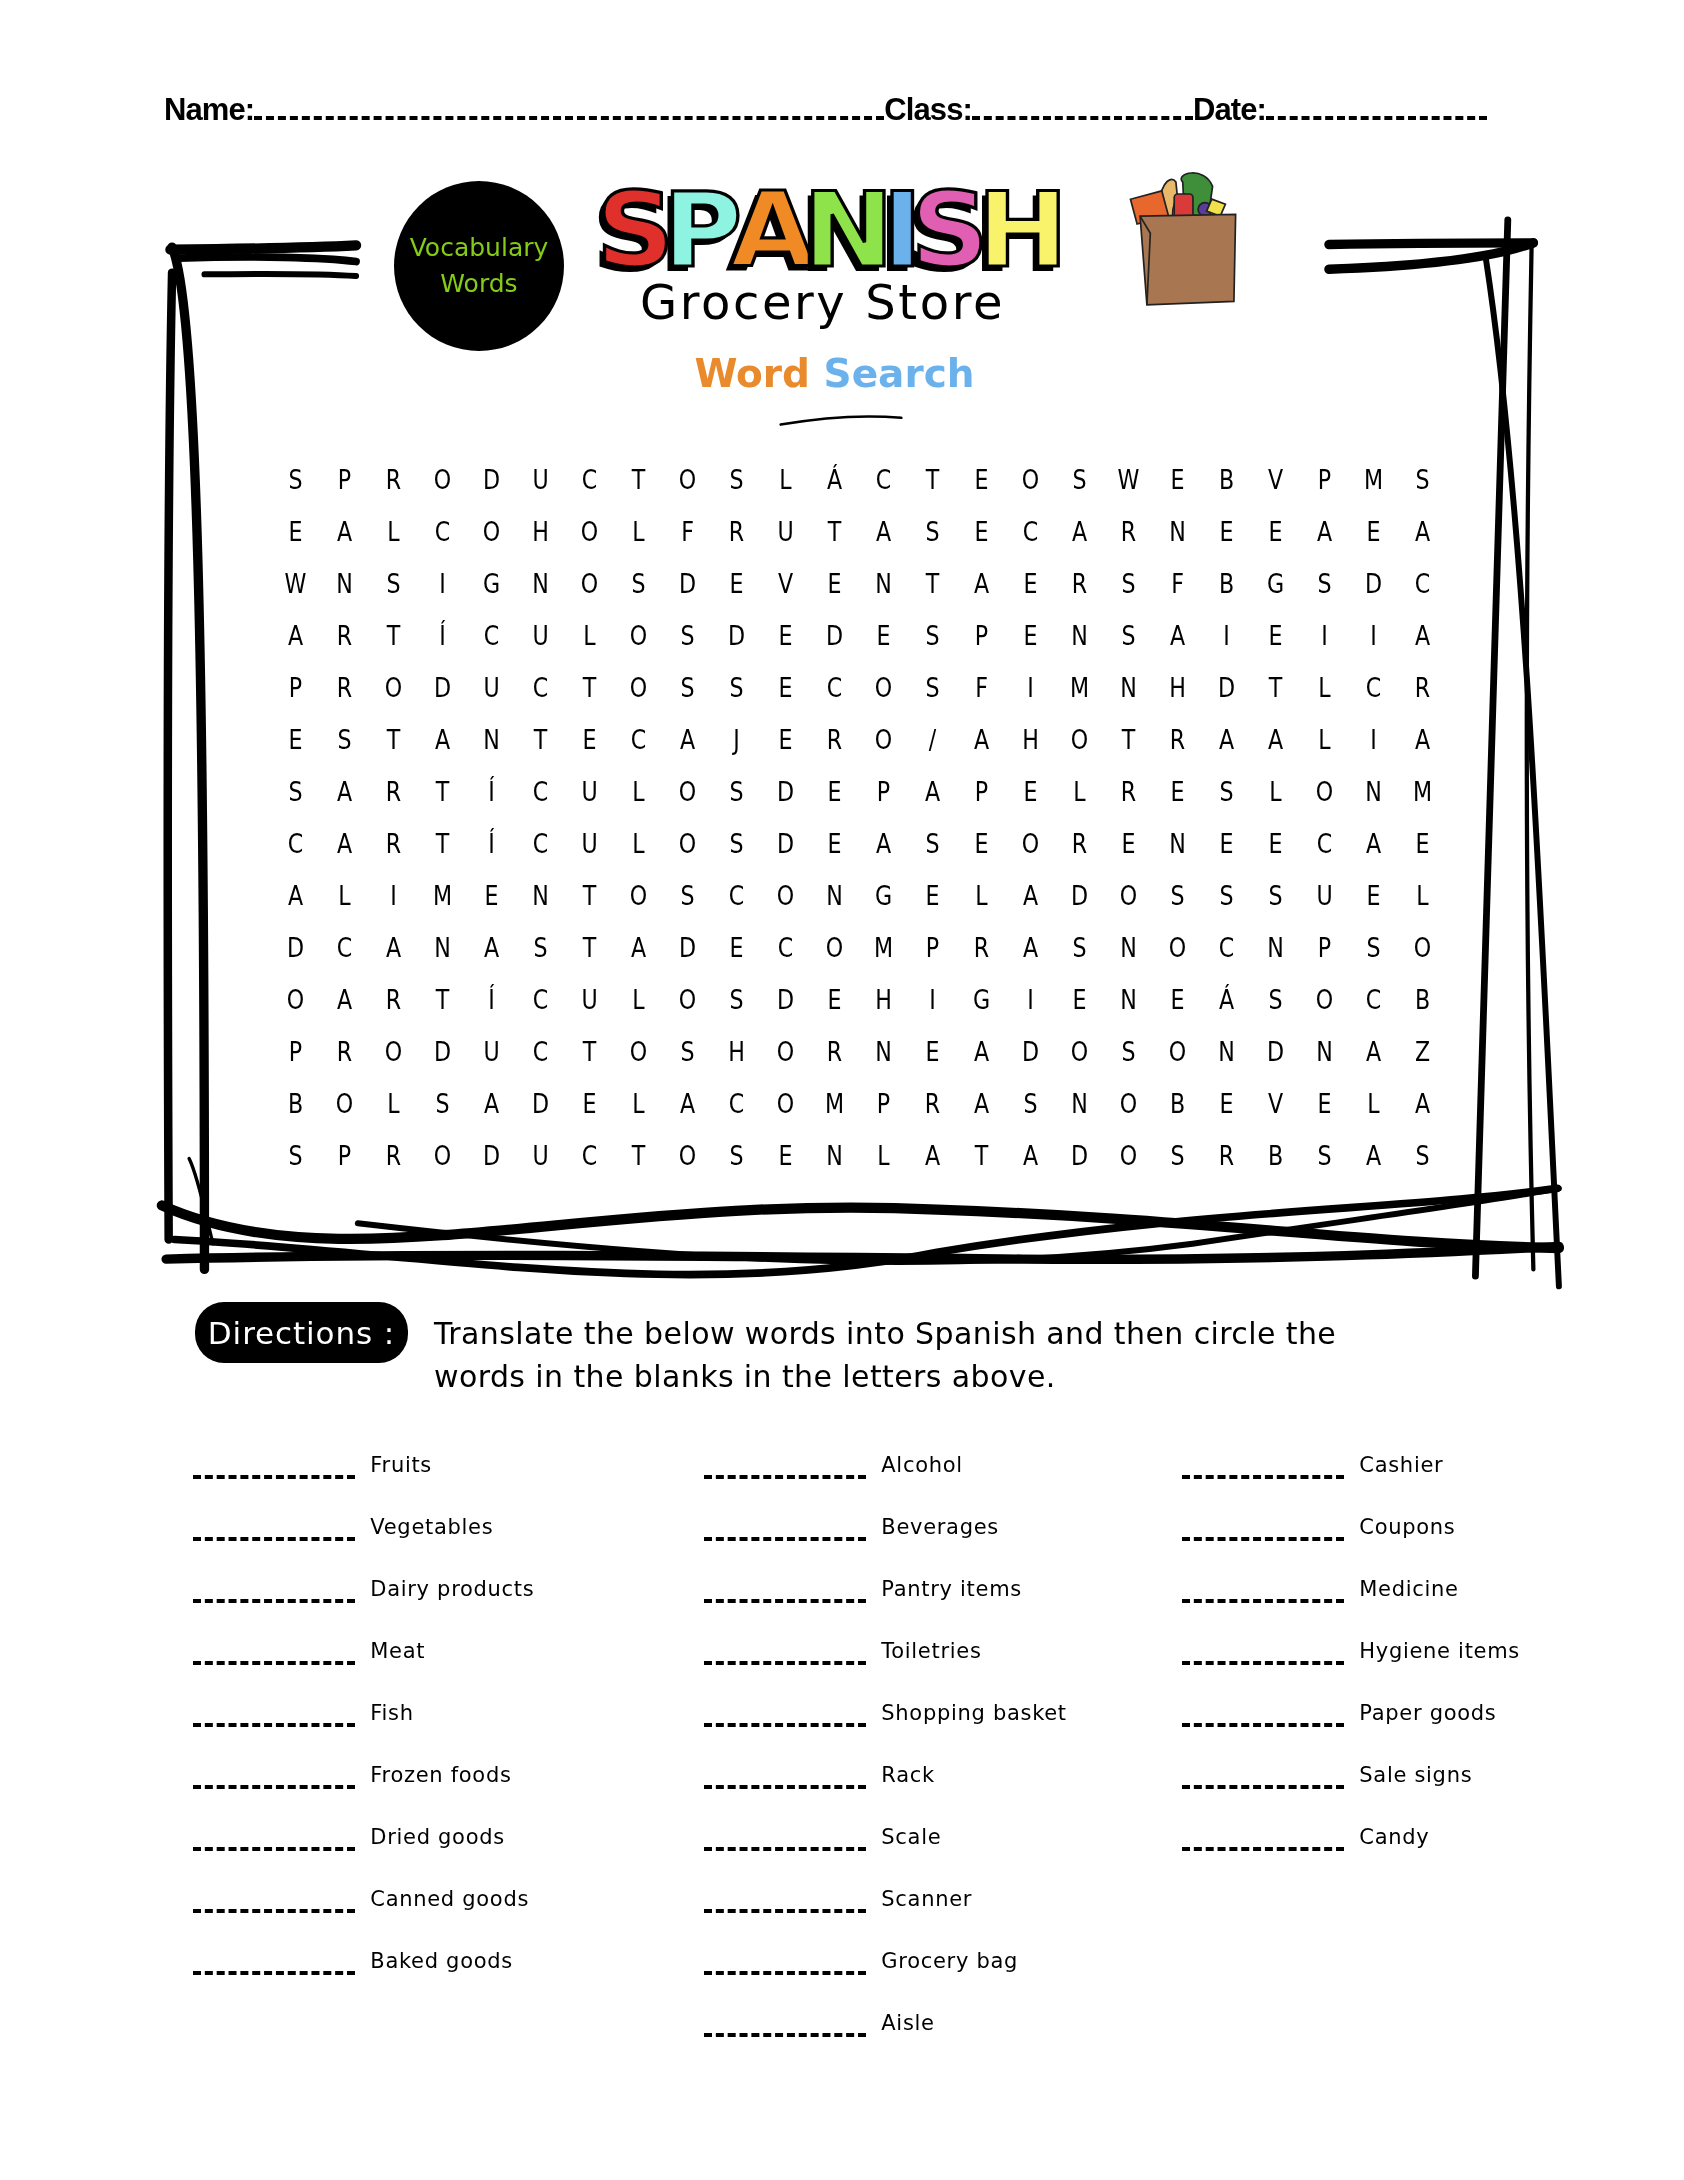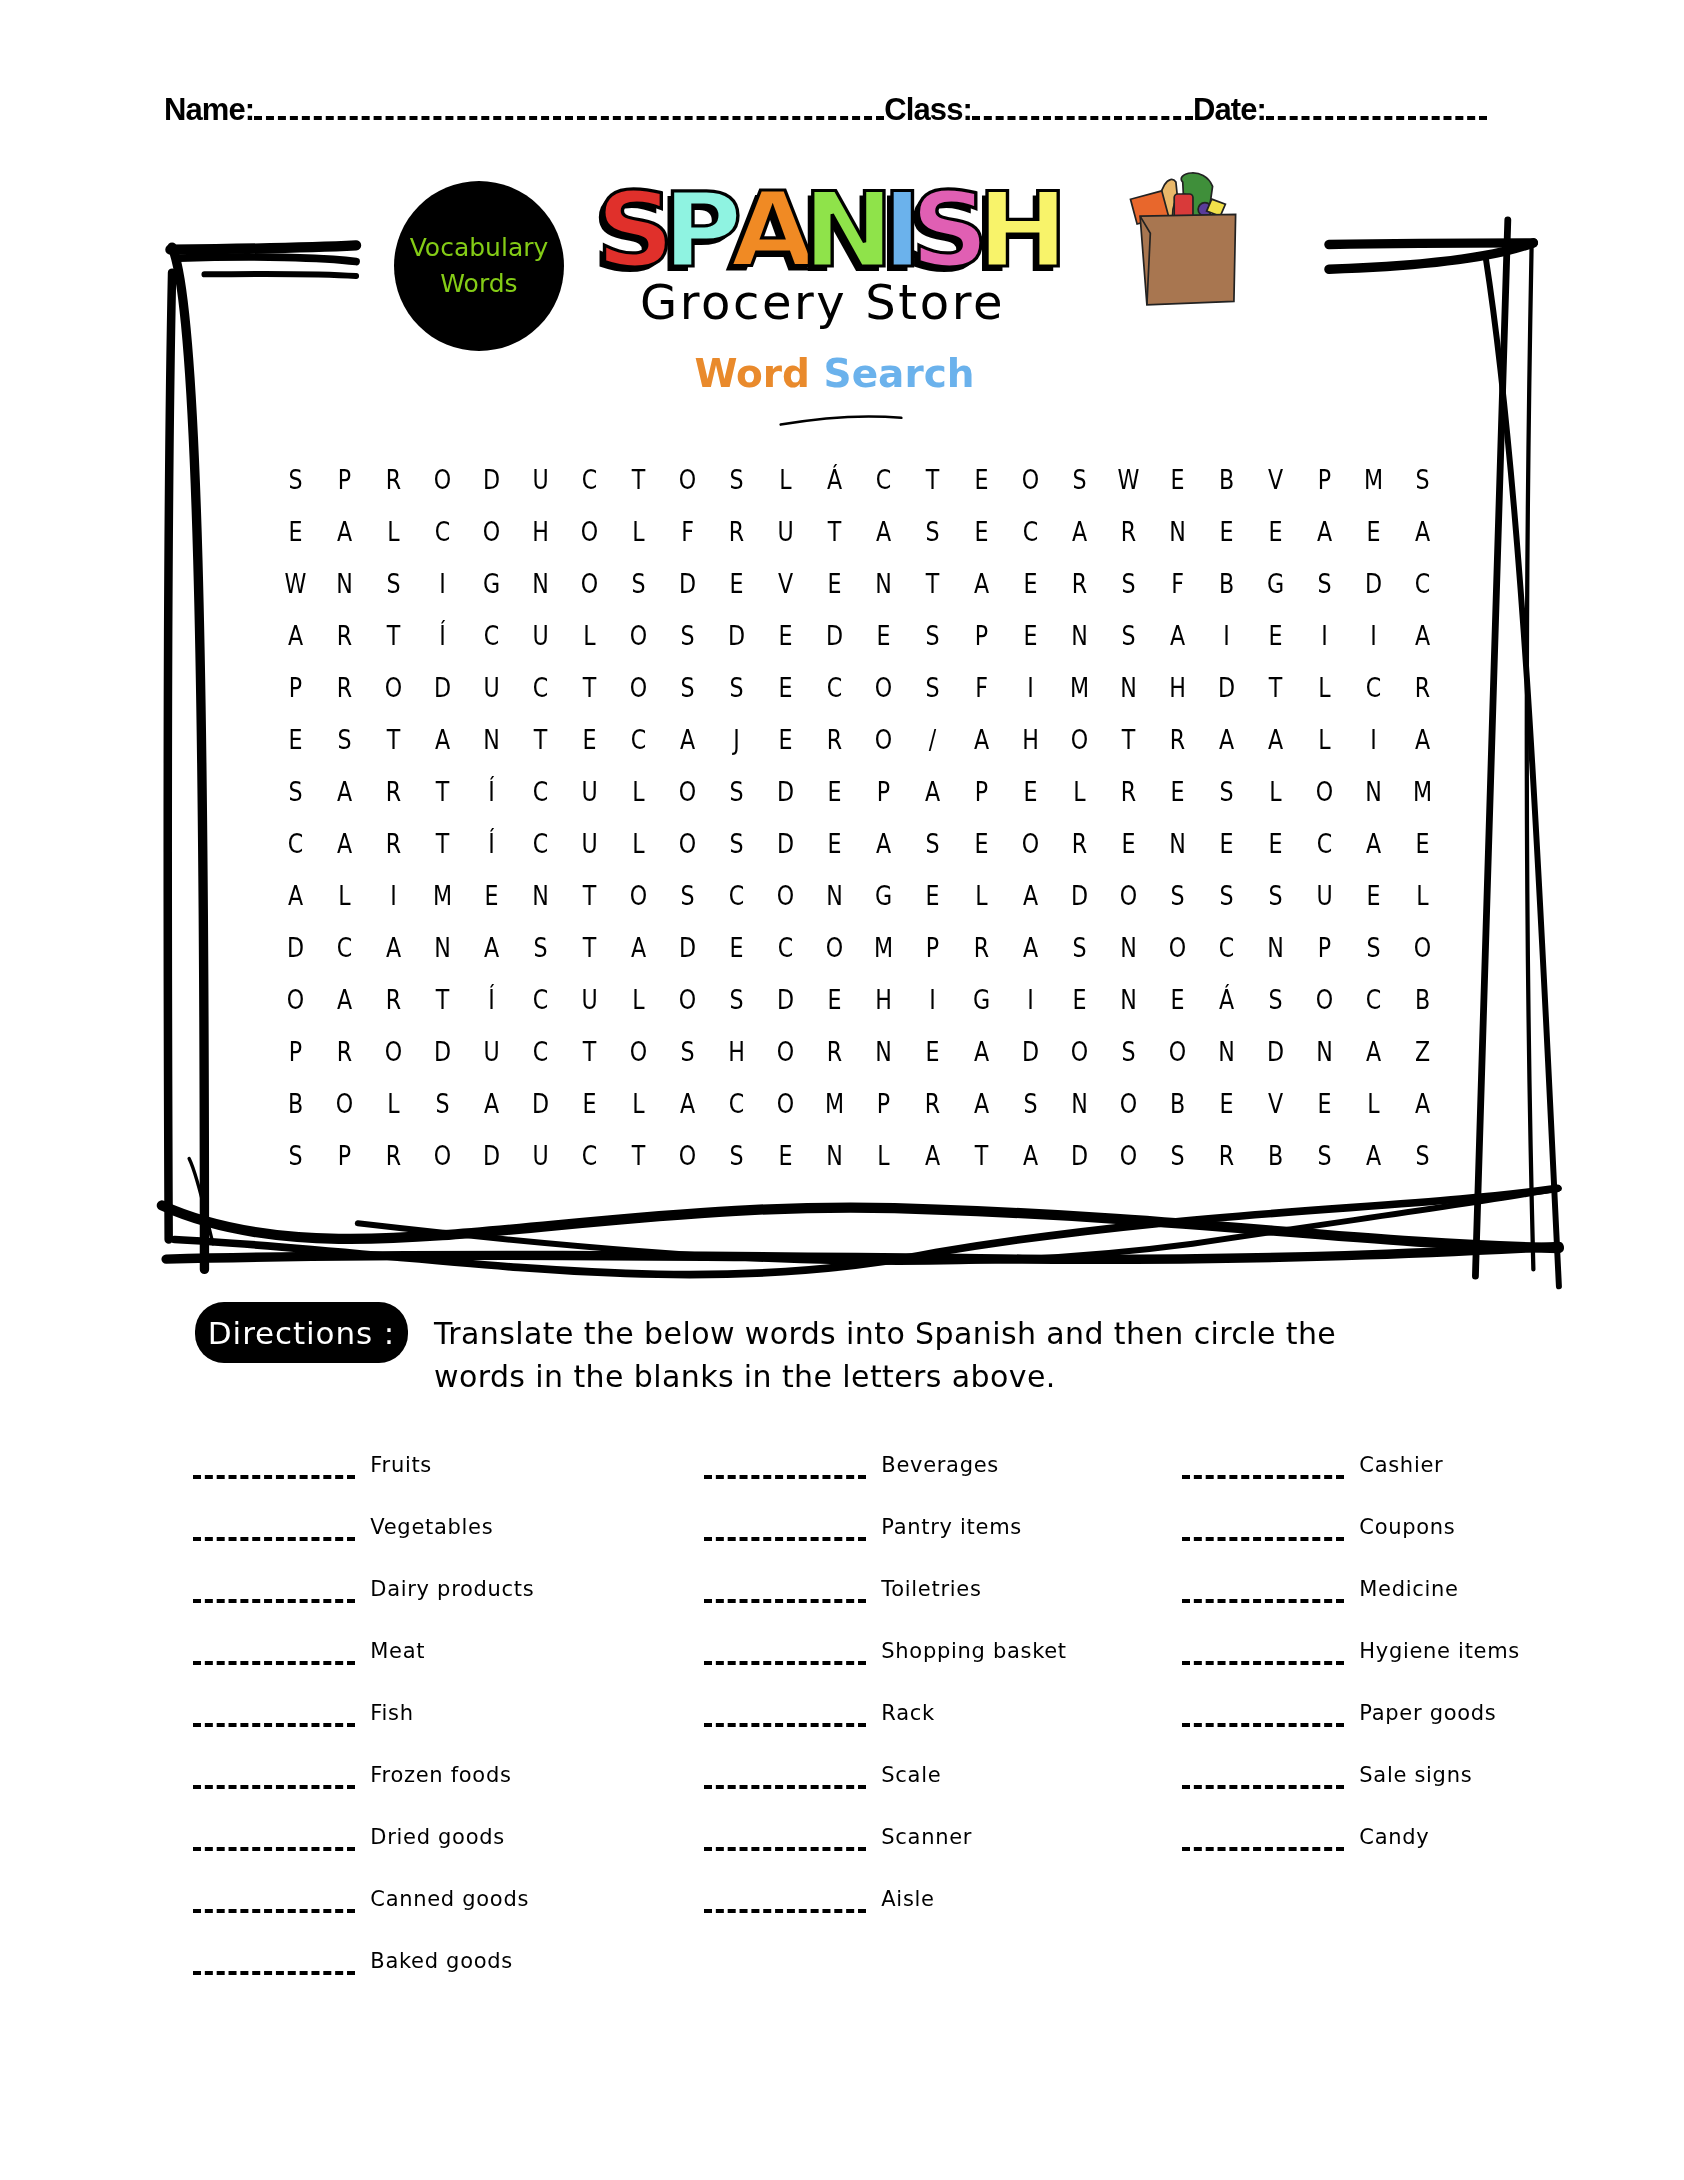--- a/index.html
+++ b/index.html
@@ -516,20 +516,24 @@
       <span class="word">Canned goods</span>
     </div>
     <div class="vocab-item">
       <span class="blank"></span>
       <span class="word">Baked goods</span>
     </div>
   </div>
 <div class="vocab-col col2" id="vc1">
     <div class="vocab-item">
       <span class="blank"></span>
+      <span class="word">Alcohol</span>
+    </div>
+    <div class="vocab-item">
+      <span class="blank"></span>
       <span class="word">Beverages</span>
     </div>
     <div class="vocab-item">
       <span class="blank"></span>
       <span class="word">Pantry items</span>
     </div>
     <div class="vocab-item">
       <span class="blank"></span>
       <span class="word">Toiletries</span>
     </div>
@@ -541,20 +545,24 @@
       <span class="blank"></span>
       <span class="word">Rack</span>
     </div>
     <div class="vocab-item">
       <span class="blank"></span>
       <span class="word">Scale</span>
     </div>
     <div class="vocab-item">
       <span class="blank"></span>
       <span class="word">Scanner</span>
+    </div>
+    <div class="vocab-item">
+      <span class="blank"></span>
+      <span class="word">Grocery bag</span>
     </div>
     <div class="vocab-item">
       <span class="blank"></span>
       <span class="word">Aisle</span>
     </div>
   </div>
 <div class="vocab-col col3" id="vc2">
     <div class="vocab-item">
       <span class="blank"></span>
       <span class="word">Cashier</span>

